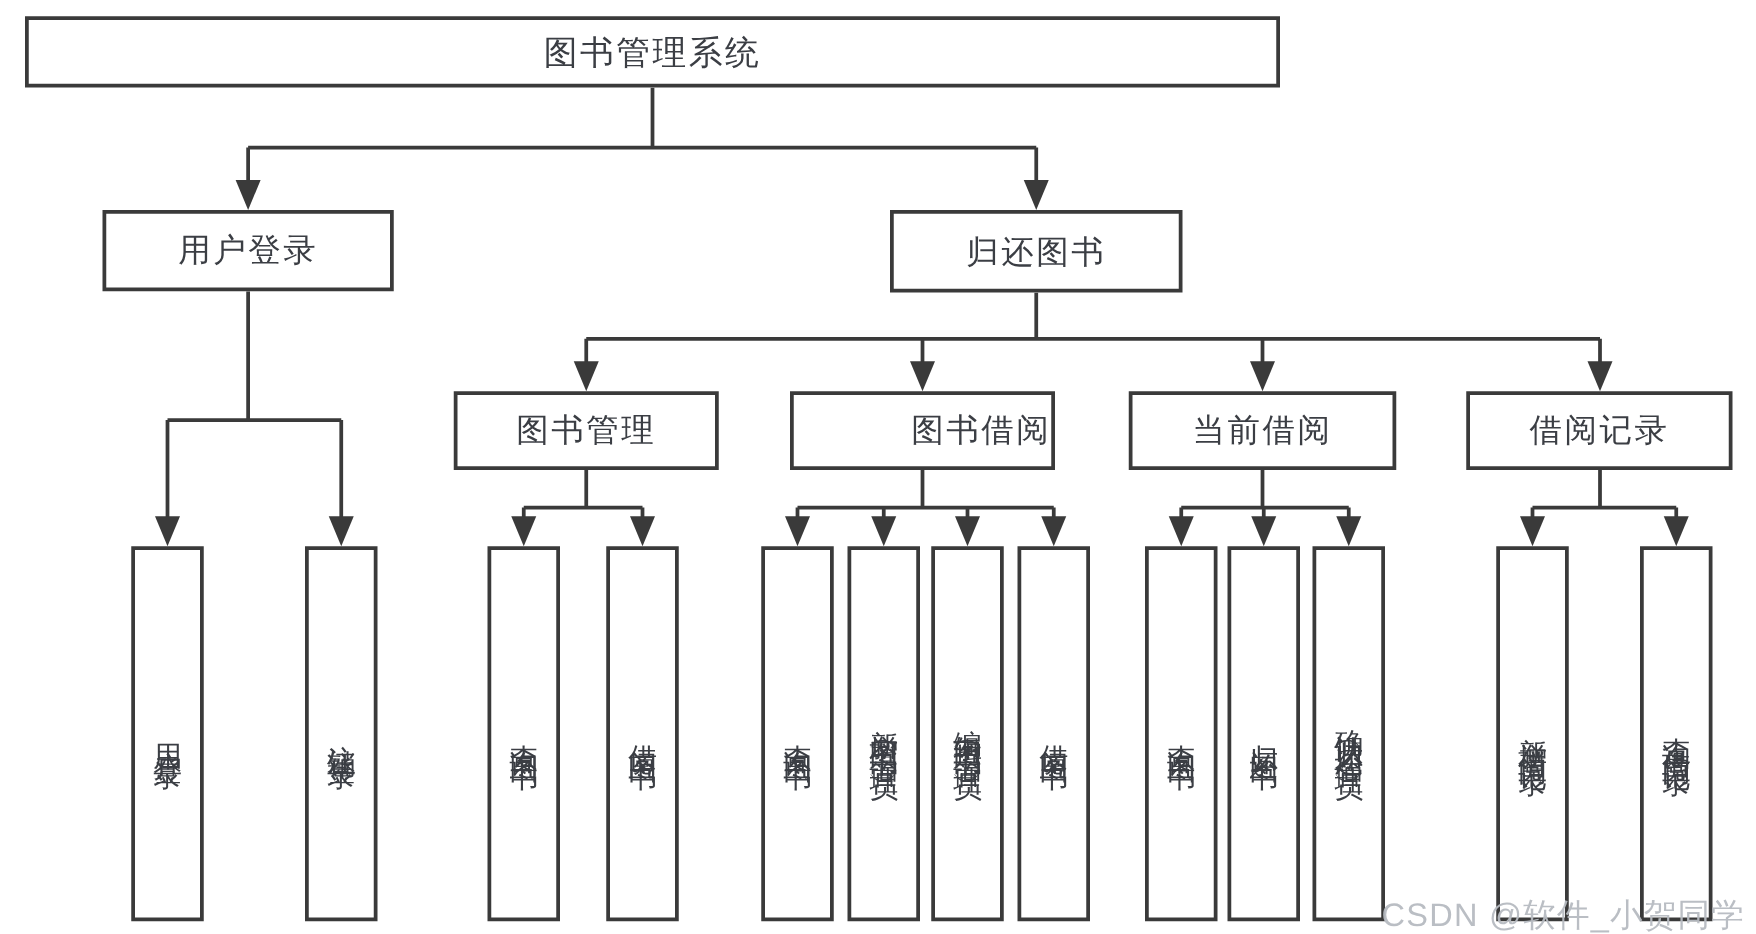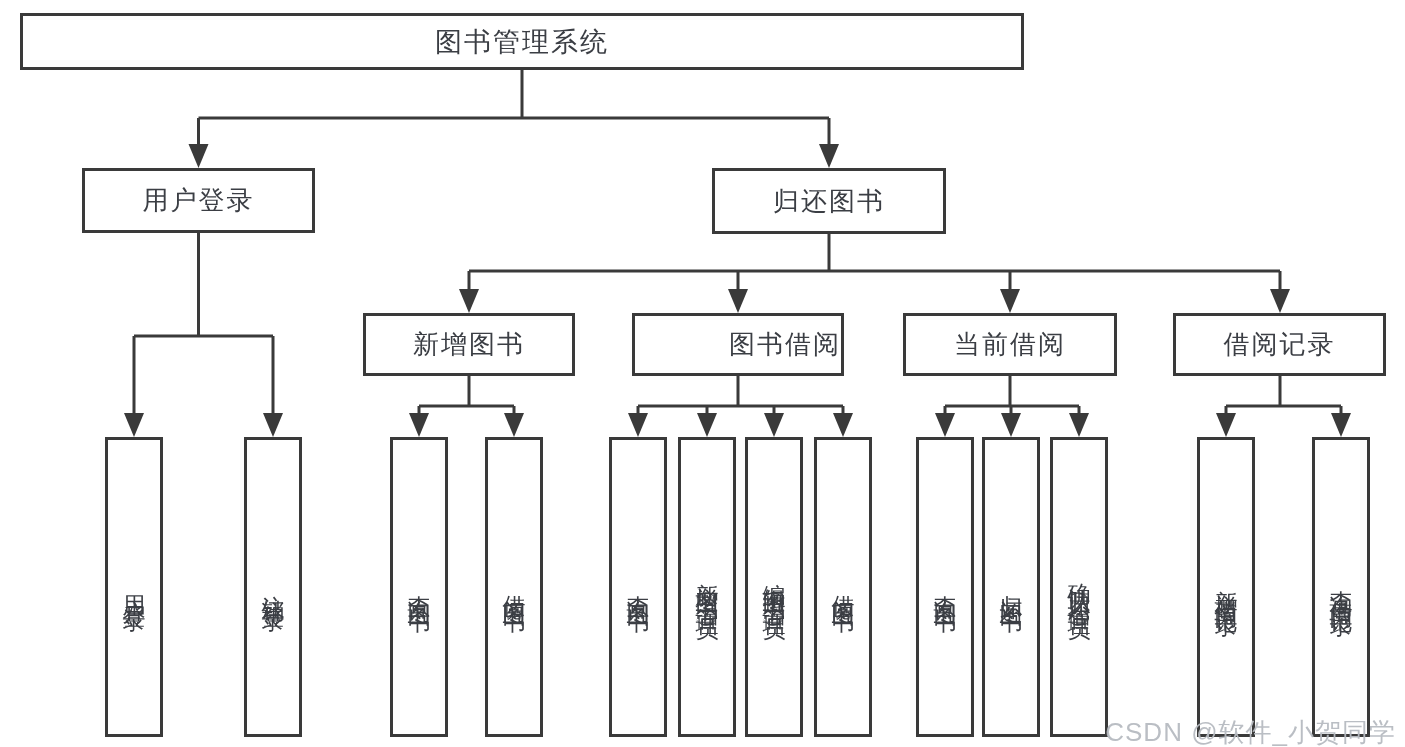--- a/index.html
+++ b/index.html
@@ -112,21 +112,21 @@
   </div>
 
   <div class="box h" style="left:82px; top:168px; width:233px; height:65px;">
     <span>用户登录</span>
   </div>
   <div class="box h" style="left:712px; top:168px; width:234px; height:66px;">
     <span>归还图书</span>
   </div>
 
   <div class="box h" style="left:363px; top:313px; width:212px; height:63px;">
-    <span>新增图书</span>
+    <span>图书管理</span>
   </div>
   <div class="box h" style="left:632px; top:313px; width:212px; height:63px;justify-content:flex-end;">
     <span>图书借阅</span>
   </div>
   <div class="box h" style="left:1173px; top:313px; width:213px; height:63px;">
     <span>借阅记录</span>
   </div>
   <div class="box h" style="left:903px; top:313px; width:214px; height:63px;">
     <span>当前借阅</span>
   </div>

